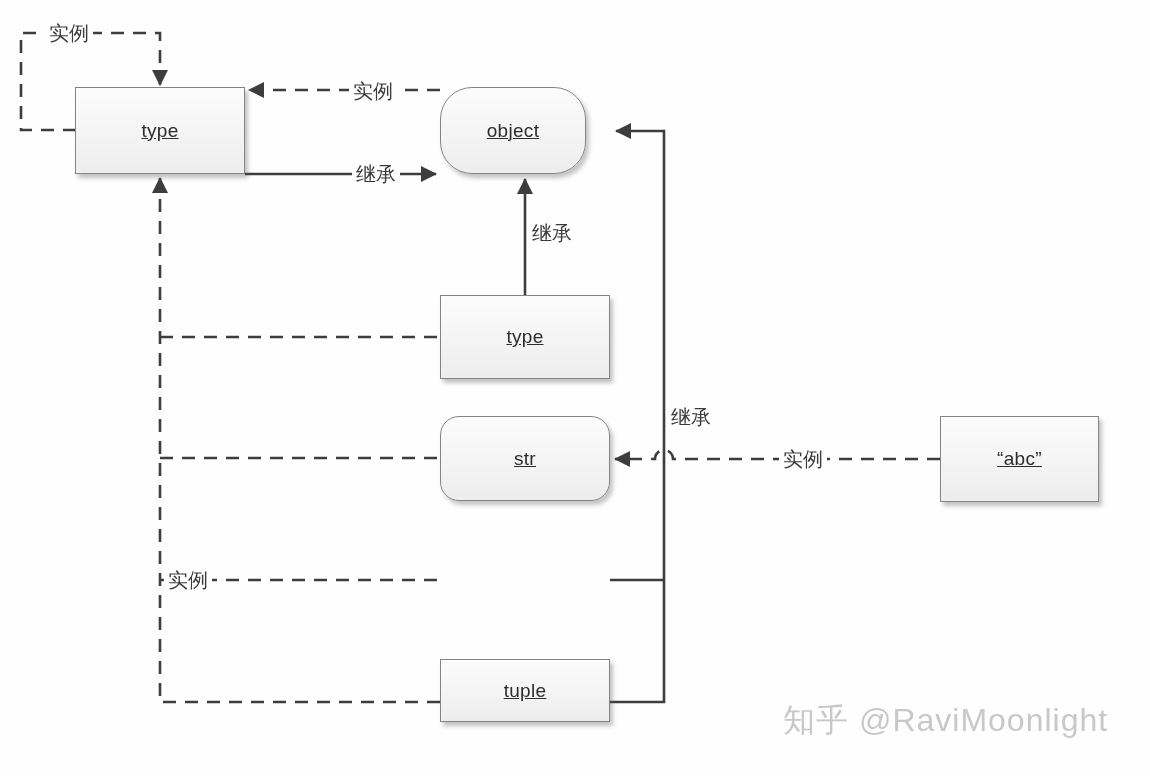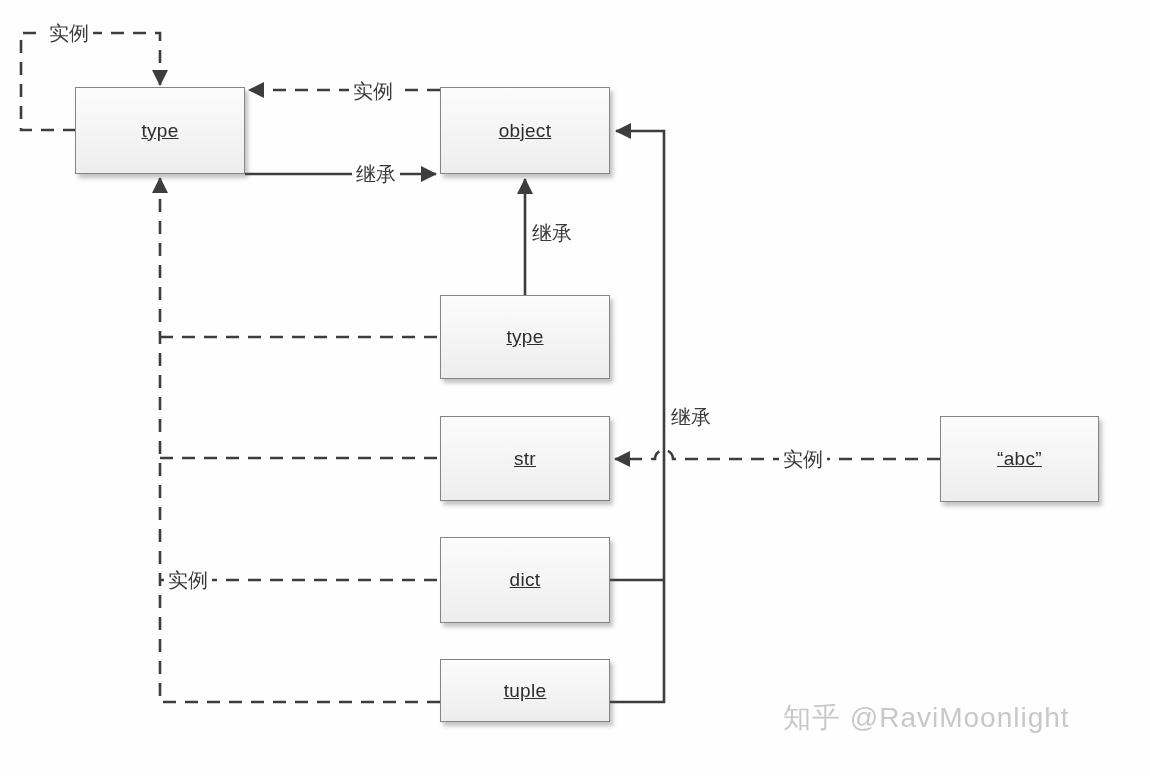--- a/index.html
+++ b/index.html
@@ -29,43 +29,43 @@
     box-shadow: 3px 4px 4px rgba(90, 90, 90, 0.35);
     display: flex;
     align-items: center;
     justify-content: center;
     font-size: 19px;
     color: #2d2d2d;
     letter-spacing: 0.3px;
     text-decoration: underline;
   }
   .n-type   { left: 75px;  top: 87px;  width: 170px; height: 87px; }
-  .n-object { left: 440px; top: 87px;  width: 170px; height: 87px; }
+  .n-object { left: 440px; top: 87px;  width: 146px; height: 87px; border-radius: 32px; }
   .n-list   { left: 440px; top: 295px; width: 170px; height: 84px; }
-  .n-str    { left: 440px; top: 416px; width: 170px; height: 85px; }
+  .n-str    { left: 440px; top: 416px; width: 170px; height: 85px; border-radius: 19px; }
   .n-dict   { left: 440px; top: 537px; width: 170px; height: 86px; }
   .n-tuple  { left: 440px; top: 659px; width: 170px; height: 63px; }
   .n-abc    { left: 940px; top: 416px; width: 159px; height: 86px; }
   .elabel {
     position: absolute;
     transform: translate(-50%, -50%);
     background: #fefefe;
     padding: 0 4px;
     font-family: "Liberation Serif", "DejaVu Serif", serif;
     font-size: 20px;
     color: #3a3a3a;
     white-space: nowrap;
     line-height: 1.1;
     margin-left: 27px;
   }
   .watermark {
     position: absolute;
     left: 783px;
     top: 699px;
-    font-size: 28px;
+    font-size: 32px;
     color: #c8c8c8;
     letter-spacing: 1px;
     white-space: nowrap;
   }
 </style>
 </head>
 <body>
 
 <div class="canvas">
 
@@ -99,23 +99,20 @@
   </div>
   <div class="node n-object">
     <span>object</span>
   </div>
   <div class="node n-list">
     <span>type</span>
   </div>
   <div class="node n-str">
     <span>str</span>
   </div>
-  <div class="node n-dict">
-    <span>dict</span>
-  </div>
   <div class="node n-tuple">
     <span>tuple</span>
   </div>
   <div class="node n-abc">
     <span>“abc”</span>
   </div>
 
   <span class="elabel" style="left:42px; top:33px;">实例</span>
 
   <span class="elabel" style="left:346px; top:91px;">实例</span>

